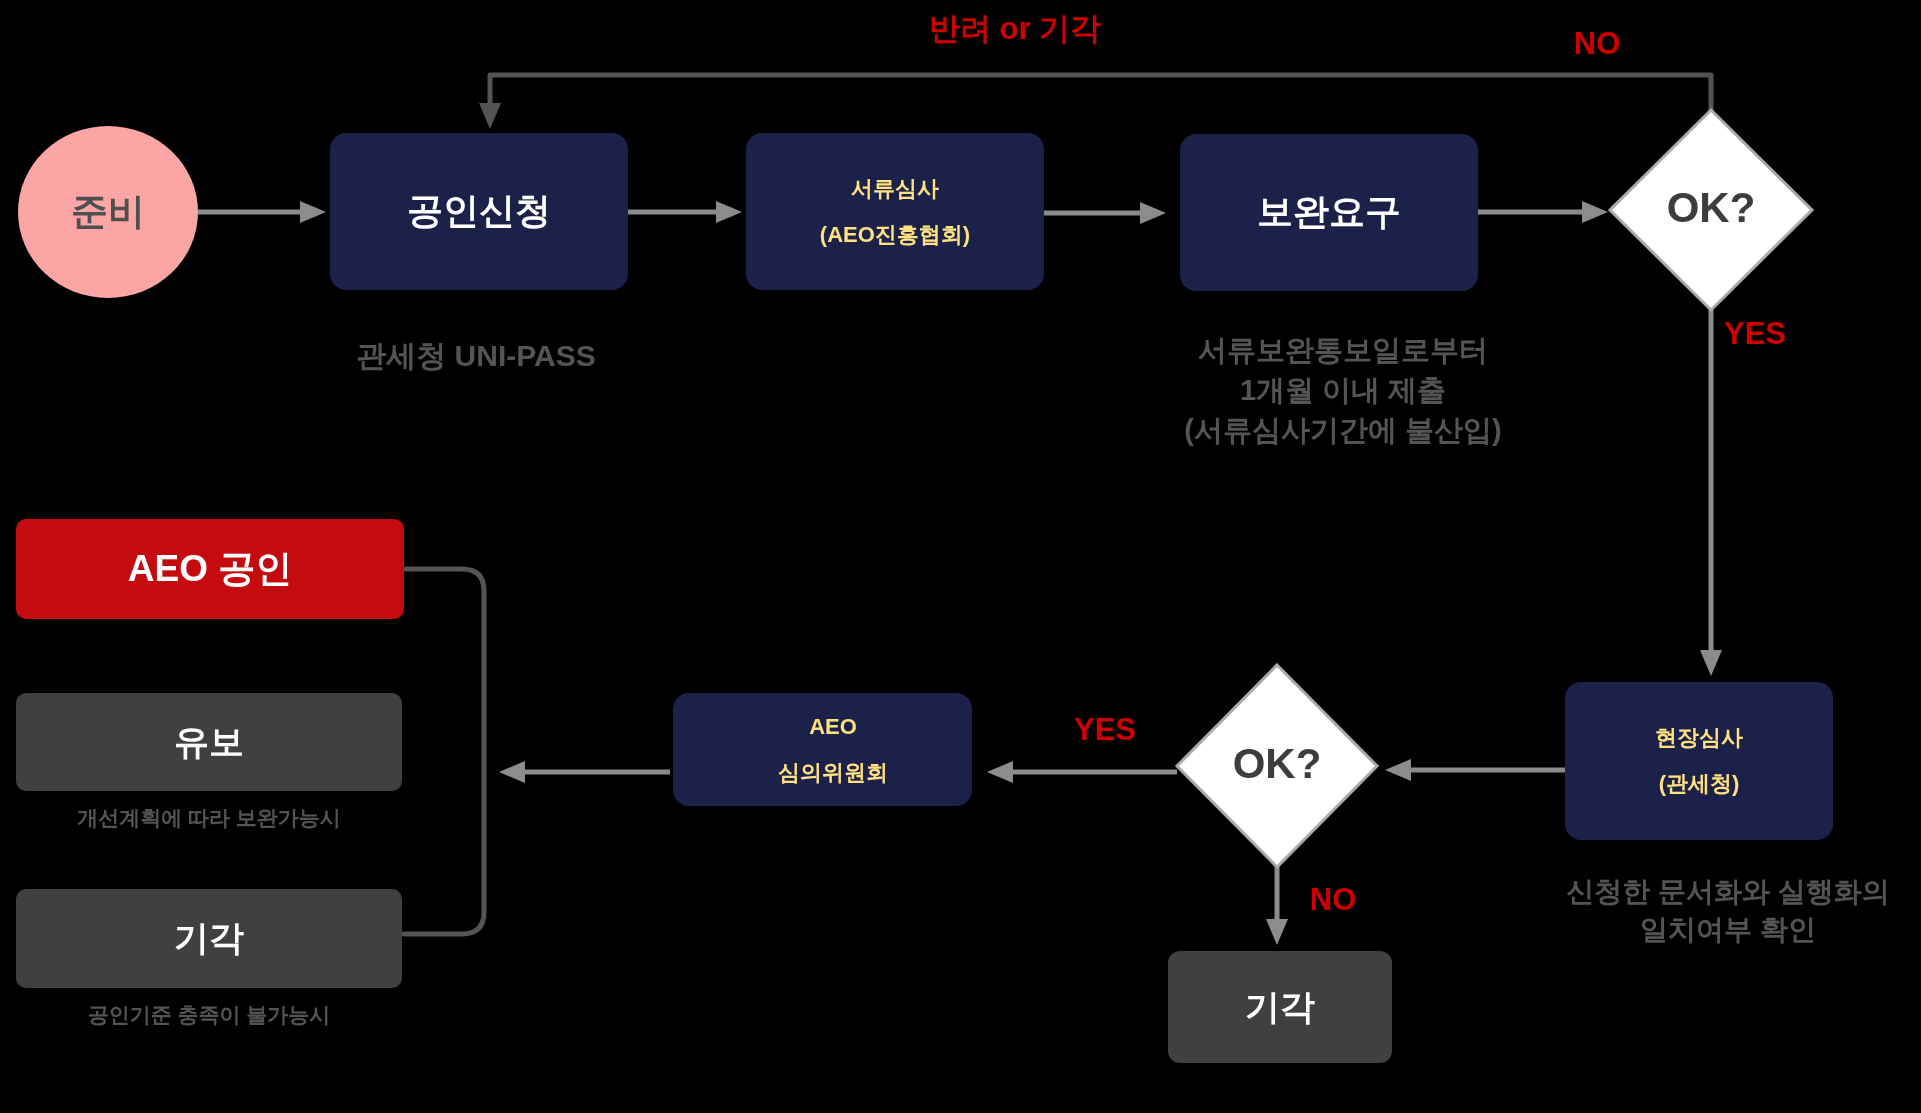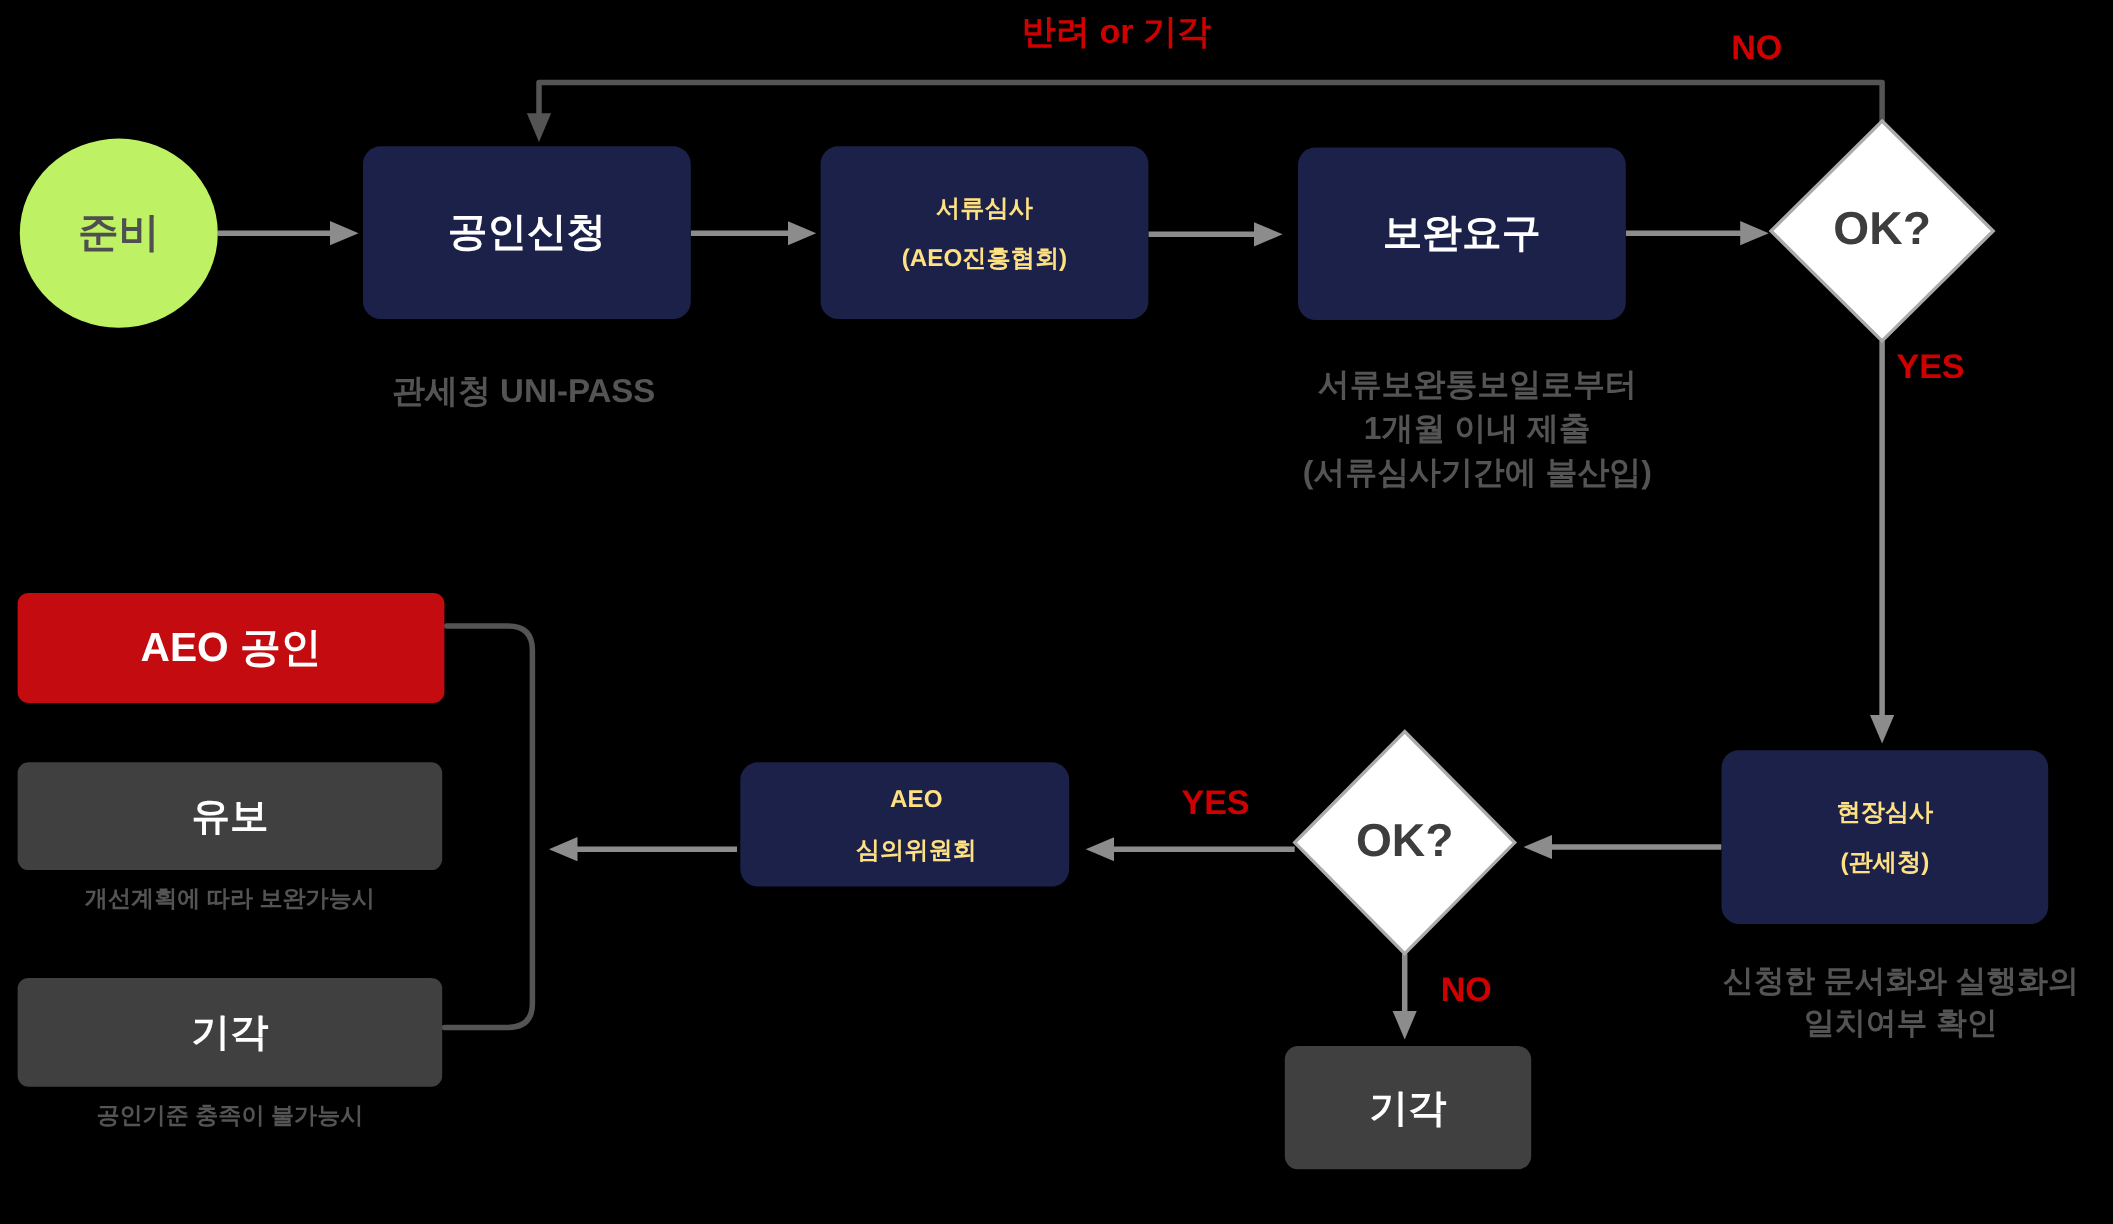--- a/index.html
+++ b/index.html
@@ -6,21 +6,21 @@
   #canvas{
     position:relative;width:1921px;height:1113px;background:#000;overflow:hidden;
     font-family:"Liberation Sans",sans-serif;
   }
   #edges{position:absolute;left:0;top:0;width:1921px;height:1113px;}
   .node{position:absolute;display:flex;align-items:center;justify-content:center;
     text-align:center;box-sizing:border-box;}
   .navy{background:#1b2148;border-radius:16px;}
   .navy .t1{color:#ffffff;font-size:36px;font-weight:700;}
   .navy .ty{color:#ffe182;font-size:22px;font-weight:700;line-height:46px;}
-  .circle{background:#bef264;border-radius:50%;}
+  .circle{background:#fca5a5;border-radius:50%;}
   .circle .t1{color:#4f4f4f;font-size:37px;font-weight:700;}
   .redbox{background:#c40c10;border-radius:10px;}
   .redbox .t1{color:#ffffff;font-size:37px;font-weight:700;}
   .graybox{background:#404040;border-radius:10px;}
   .graybox .t1{color:#ffffff;font-size:35px;font-weight:700;}
   .caption{position:absolute;text-align:center;color:#545454;font-weight:700;}
   .cap30{font-size:30px;line-height:43px;}
   .cap29{font-size:29px;line-height:40px;}
   .cap28{font-size:28px;line-height:38px;}
   .cap27{font-size:21px;line-height:36px;}
@@ -84,21 +84,21 @@
   <div class="caption cap29" style="left:1143px;top:330px;width:400px;">
     <span>서류보완통보일로부터</span><br>
     <span>1개월 이내 제출</span><br>
     <span>(서류심사기간에 불산입)</span>
   </div>
 
   <div class="dlabel" style="left:1641px;top:184px;width:140px;">
     <span>OK?</span>
   </div>
 
-  <div class="node navy" style="left:1565px;top:682px;width:297px;height:158px;">
+  <div class="node navy" style="left:1565px;top:682px;width:268px;height:158px;">
     <span class="ty">
       <span>현장심사</span><br>
       <span>(관세청)</span>
     </span>
   </div>
   <div class="caption cap28" style="left:1528px;top:873px;width:400px;">
     <span>신청한 문서화와 실행화의</span><br>
     <span>일치여부 확인</span>
   </div>
 
@@ -106,21 +106,21 @@
     <span>OK?</span>
   </div>
 
   <div class="node navy" style="left:673px;top:693px;width:299px;height:113px;padding-left:21px;">
     <span class="ty">
       <span>AEO</span><br>
       <span>심의위원회</span>
     </span>
   </div>
 
-  <div class="node redbox" style="left:16px;top:539px;width:388px;height:100px;">
+  <div class="node redbox" style="left:16px;top:519px;width:388px;height:100px;">
     <span class="t1">AEO 공인</span>
   </div>
 
   <div class="node graybox" style="left:16px;top:693px;width:386px;height:98px;">
     <span class="t1">유보</span>
   </div>
   <div class="caption cap27" style="left:9px;top:800px;width:400px;">
     <span>개선계획에 따라 보완가능시</span>
   </div>
 

